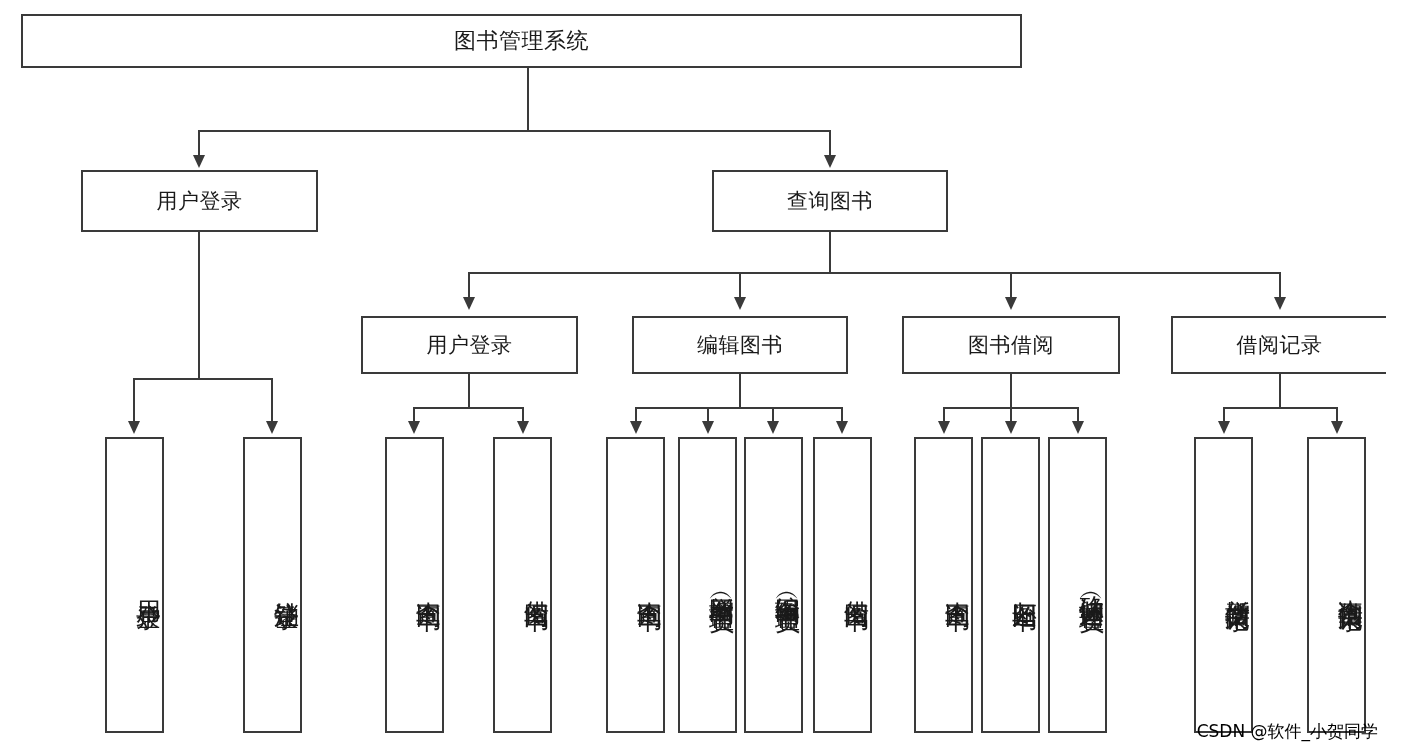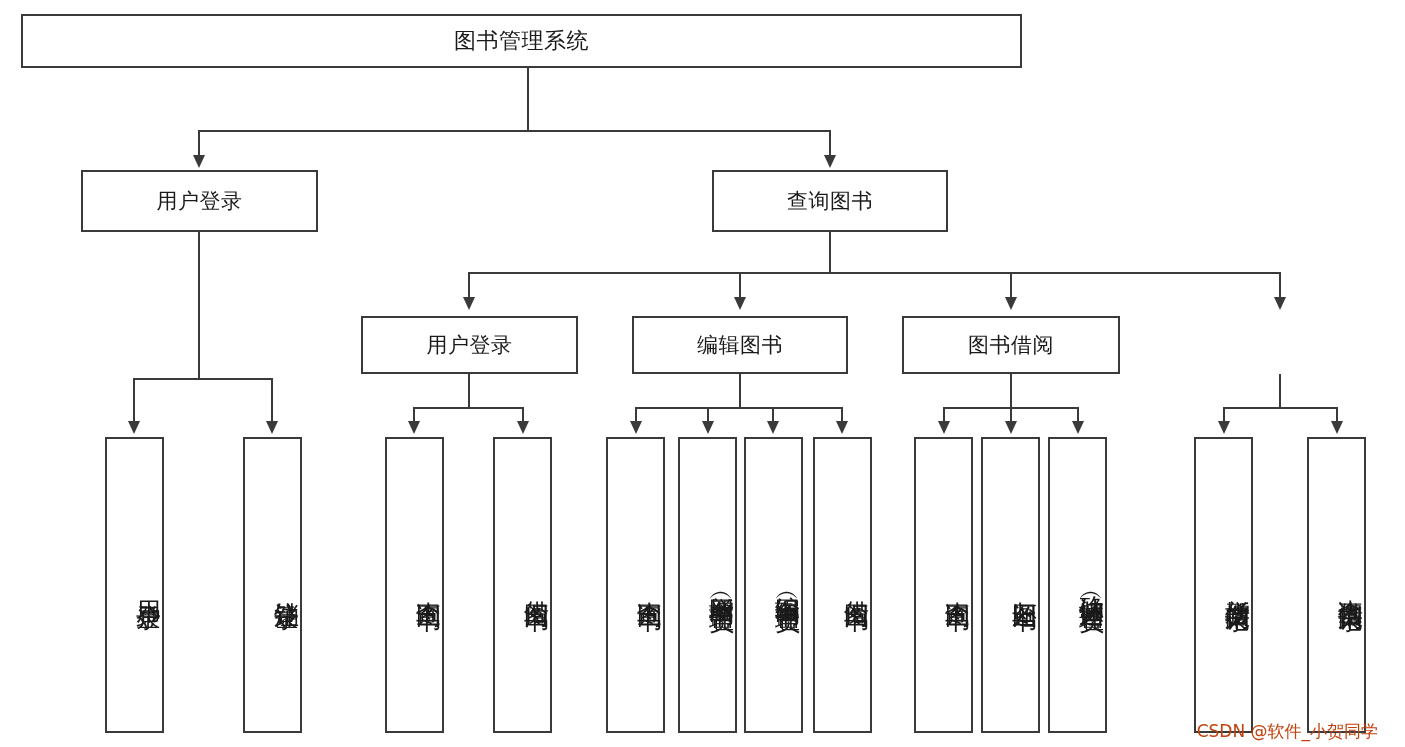--- a/index.html
+++ b/index.html
@@ -61,21 +61,21 @@
     border-left:6px solid transparent;
     border-right:6px solid transparent;
     border-top:13px solid #3a3a3a;
   }
   
   #watermark{
     position:absolute;
     right:8px;
     bottom:4px;
     font-size:17px;
-    color:#c2410c;
+    color:#000000;
     white-space:nowrap;
     font-family:"DejaVu Sans","Liberation Sans",sans-serif;
   }
 </style>
 </head>
 <body>
 
 <div id="canvas">
 
   <div class="node node-h node-root" style="left:21px;top:14px;width:1001px;height:54px;">
@@ -124,20 +124,23 @@
   <div class="arrow" style="left:1274px;top:297px;"></div>
 
   <div class="node node-h" style="left:361px;top:316px;width:217px;height:58px;">
     <span>用户登录</span>
   </div>
   <div class="node node-h" style="left:632px;top:316px;width:216px;height:58px;">
     <span>编辑图书</span>
   </div>
   <div class="node node-h" style="left:902px;top:316px;width:218px;height:58px;">
     <span>图书借阅</span>
+  </div>
+  <div class="node node-h" style="left:1171px;top:316px;width:217px;height:58px;">
+    <span>借阅记录</span>
   </div>
 
   <div class="edge edge-v" style="left:468px;top:374px;width:2px;height:34px;"></div>
   <div class="edge edge-h" style="left:413px;top:407px;width:111px;height:2px;"></div>
   <div class="edge edge-v" style="left:413px;top:407px;width:2px;height:15px;"></div>
   <div class="arrow" style="left:408px;top:421px;"></div>
   <div class="edge edge-v" style="left:522px;top:407px;width:2px;height:15px;"></div>
   <div class="arrow" style="left:517px;top:421px;"></div>
 
   <div class="edge edge-v" style="left:739px;top:374px;width:2px;height:34px;"></div>

